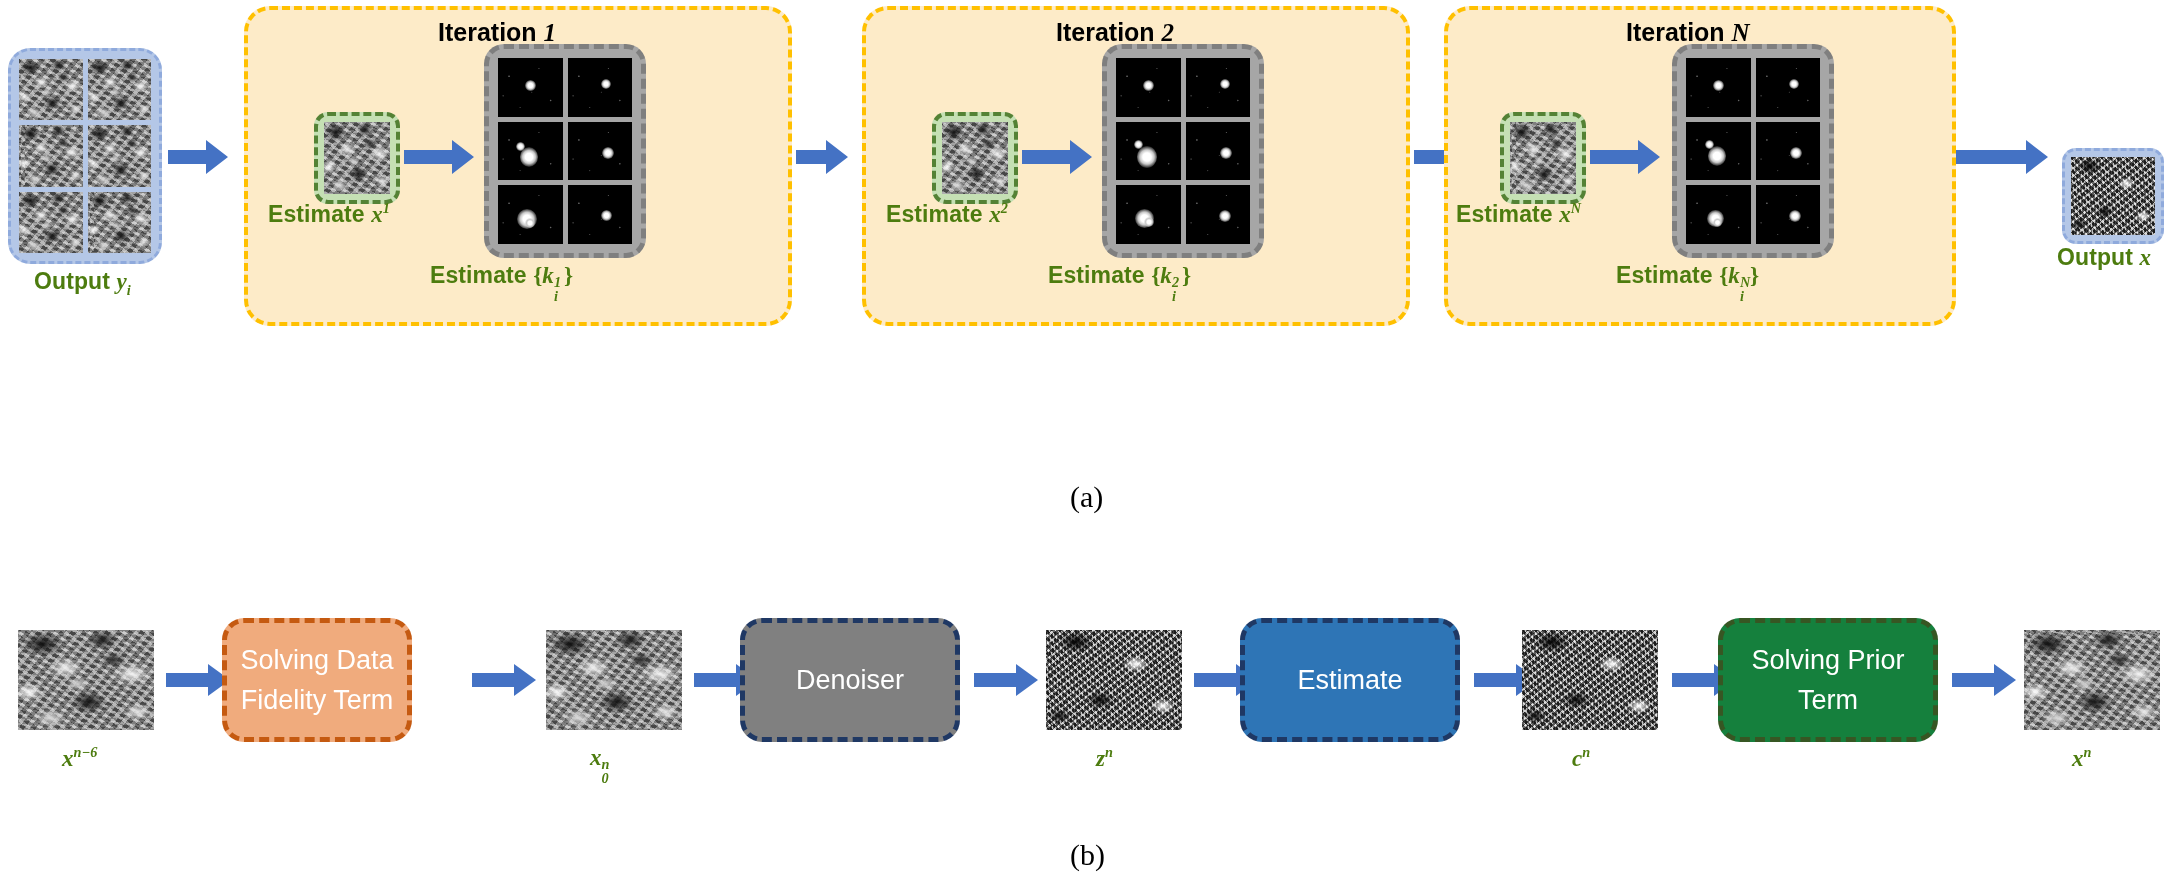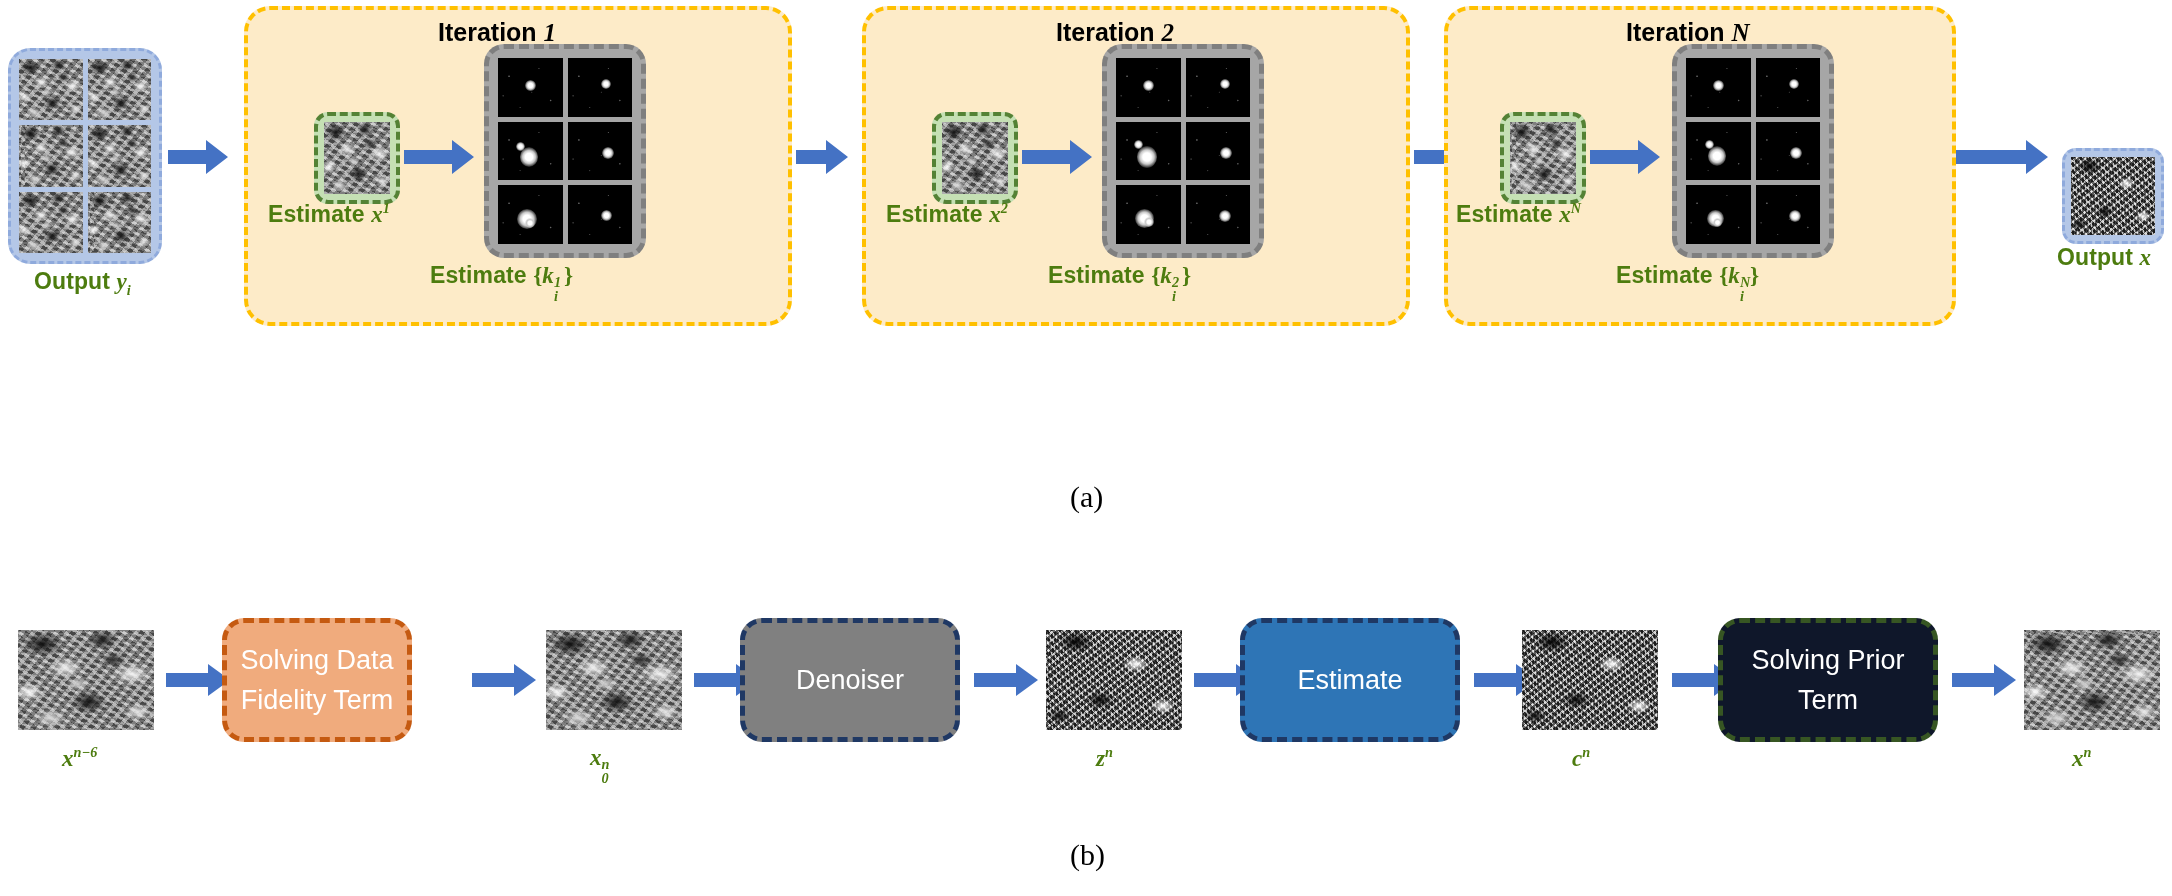--- a/index.html
+++ b/index.html
@@ -86,21 +86,21 @@
   .kernBox{position:absolute;background:#A6A6A6;border:5px dashed #7F7F7F;border-radius:20px;}
   .outBox{position:absolute;background:#B4C7E7;border:3px dashed #8FAADC;border-radius:14px;}
 
   
   .pblock{position:absolute;display:flex;align-items:center;justify-content:center;
           text-align:center;color:#ffffff;font-size:27px;line-height:1.5;
           border-radius:22px;padding:0 10px;box-sizing:border-box;}
   .pb-orange{background:#F0AB7D;border:5px dashed #C55A11;}
   .pb-gray{background:#808080;border:5px dashed #1F3864;}
   .pb-blue{background:#2E75B6;border:5px dashed #1F3864;}
-  .pb-green{background:#0f172a;border:5px dashed #375623;}
+  .pb-green{background:#15803d;border:5px dashed #375623;}
 
   .ellipsis{position:absolute;display:flex;gap:9px;align-items:center;}
   .ellipsis span{width:13px;height:13px;border-radius:50%;background:#4472C4;display:block;}
 </style>
 </head>
 <body>
 
 <div class="inputBox" style="left:8px;top:48px;width:148px;height:210px;">
   <div class="abs" style="left:8px;top:8px;width:132px;height:194px;display:grid;grid-template-columns:1fr 1fr;grid-template-rows:1fr 1fr 1fr;gap:5px;">
     <div class="tex"></div>

